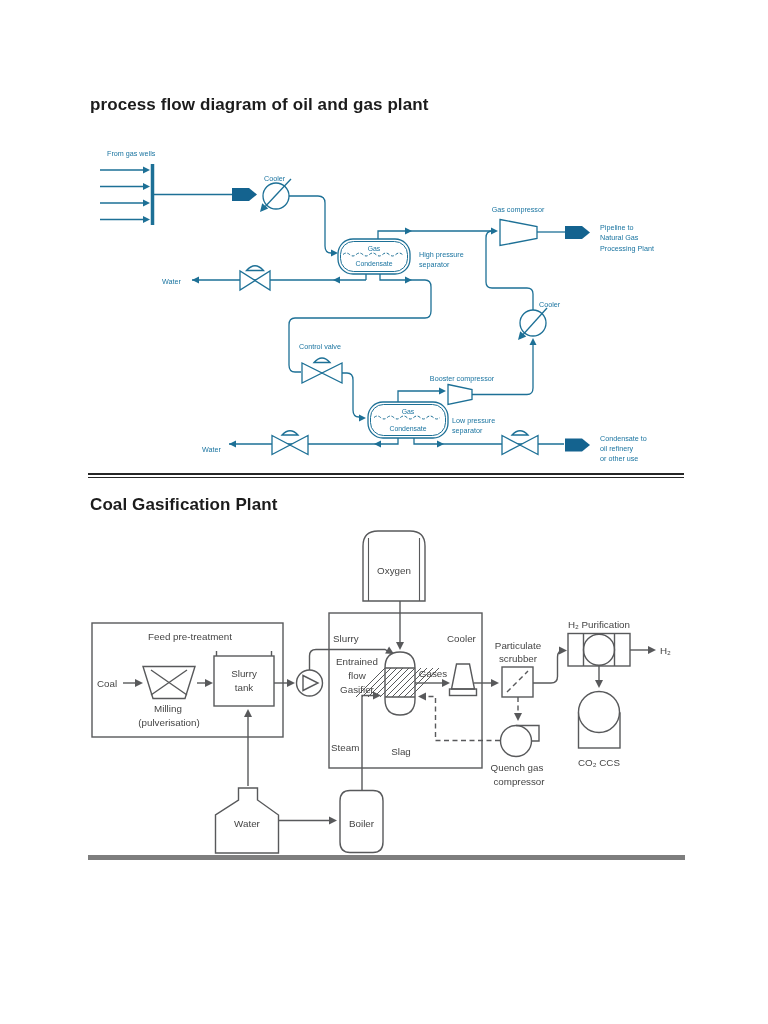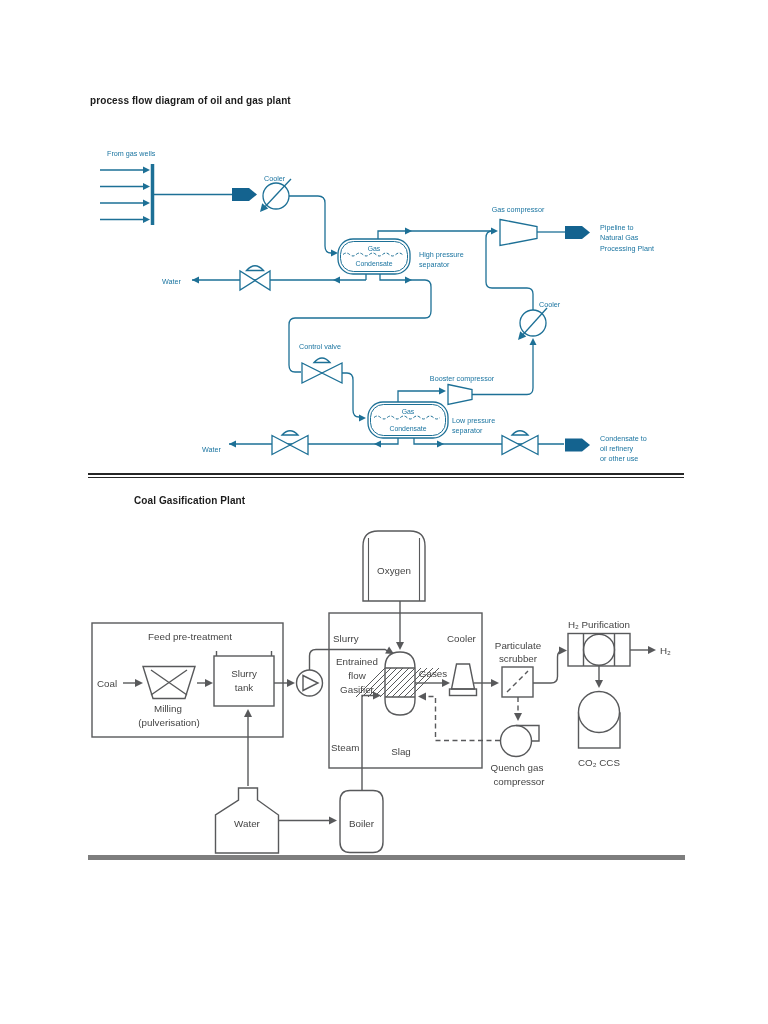--- a/index.html
+++ b/index.html
@@ -1,20 +1,20 @@
 <!DOCTYPE html>
 <html><head>
 <meta charset="utf-8">
 <style>
   html,body{margin:0;padding:0;background:#ffffff;}
   .page{position:relative;width:768px;height:1024px;background:#ffffff;overflow:hidden;
         font-family:"Liberation Sans", sans-serif;}
-  .doc-title{position:absolute;font-weight:bold;font-size:10px;color:#1c1c1c;letter-spacing:0.1px;}
+  .doc-title{position:absolute;font-weight:bold;font-size:17px;color:#1c1c1c;letter-spacing:0.1px;}
   #title-oil{left:90px;top:95px;}
-  #title-coal{left:90px;top:495px;margin-left:44px;}
+  #title-coal{left:90px;top:495px;}
   .section-divider{position:absolute;left:88px;top:473px;width:596px;height:2px;
         border-top:2px solid #262626;border-bottom:1px solid #262626;}
   .bottom-bar{position:absolute;left:88px;top:855px;width:597px;height:5px;background:#7e7e7e;}
   svg{position:absolute;overflow:visible;}
   #svg-oilgas{left:85px;top:130px;}
   #svg-coal{left:85px;top:520px;}
   text{font-family:"Liberation Sans", sans-serif;}
   .t1{font-size:7.2px;fill:#1a74a0;stroke:none;}
   .t1s{font-size:6.9px;fill:#1a74a0;stroke:none;}
   .t2{font-size:9.8px;fill:#454545;stroke:none;}

